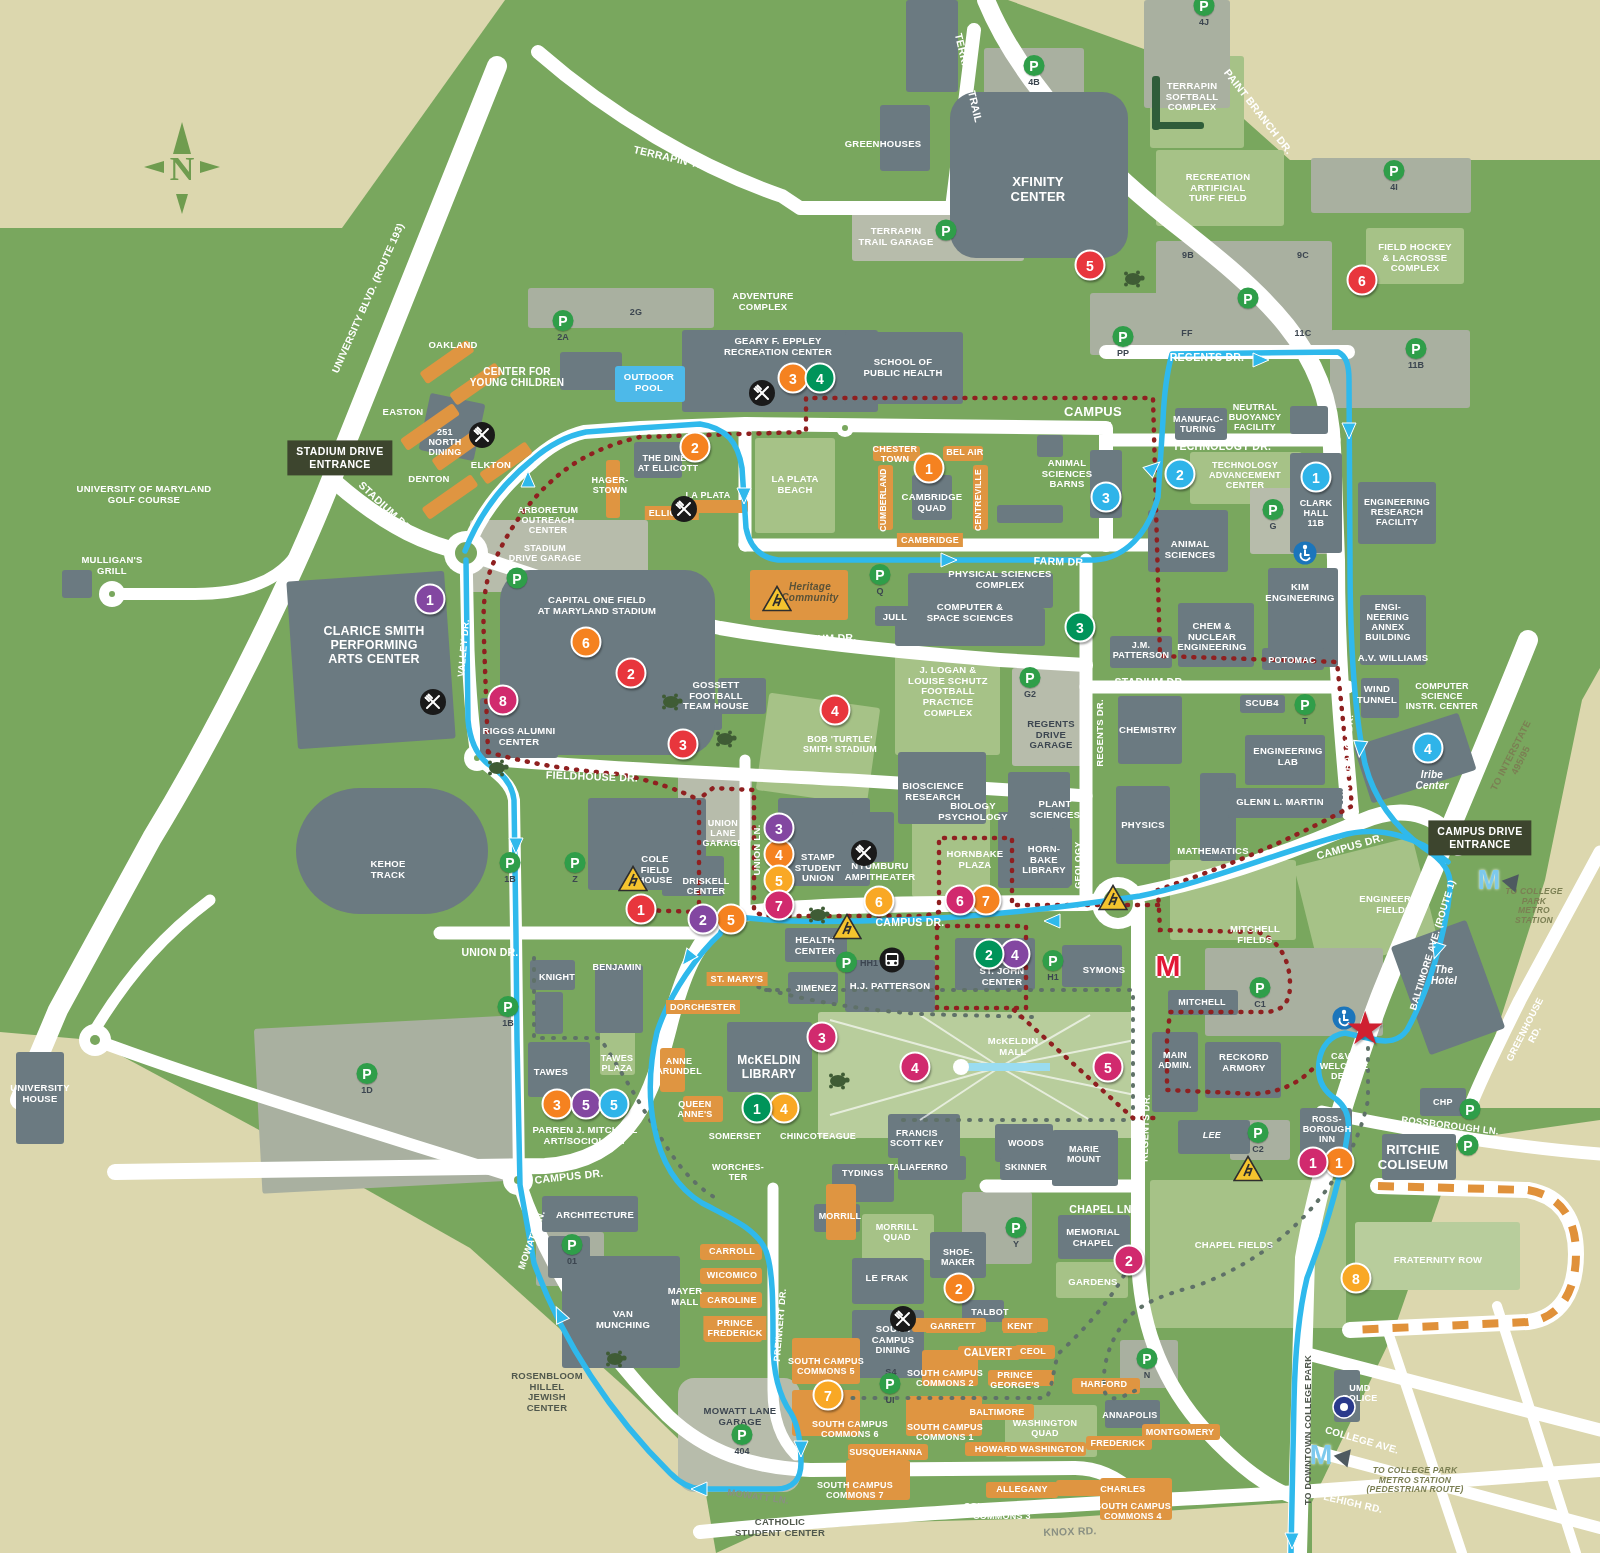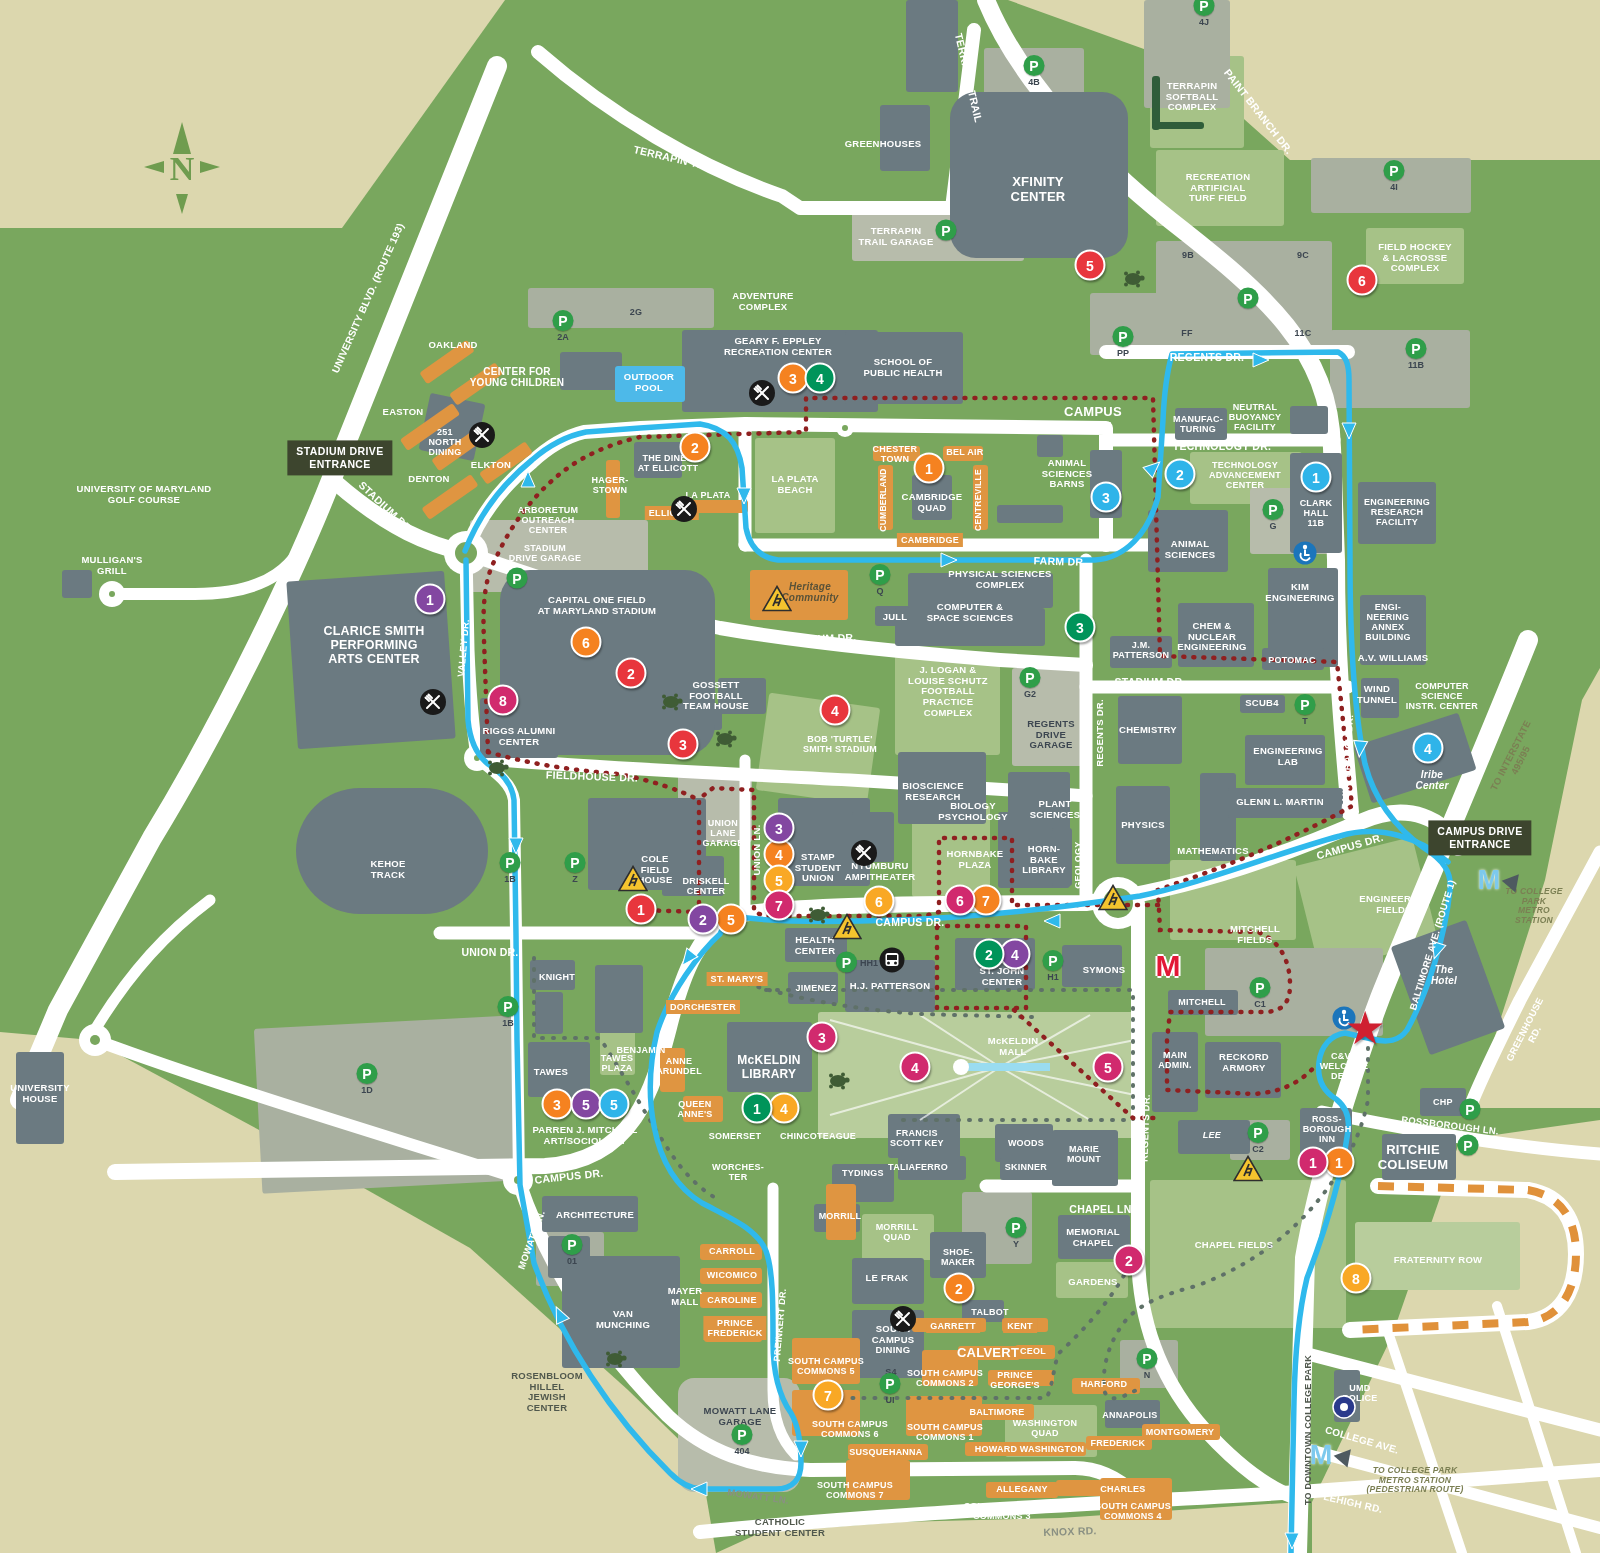--- a/index.html
+++ b/index.html
@@ -530,21 +530,21 @@
       <div class="lbl" style="left: 1002px; top: 977px; font-size: 9.5px; color: rgb(255, 255, 255); transform: translate(-50%, -50%) rotate(0deg);">ST. JOHN
 CENTER</div>
       <div class="lbl" style="left: 1092px; top: 970px; font-size: 9.5px; color: rgb(255, 255, 255); transform: translate(-50%, -50%) rotate(0deg); padding-left: 24px;">SYMONS</div>
       <div class="lbl" style="left: 1255px; top: 935px; font-size: 9.5px; color: rgb(255, 255, 255); transform: translate(-50%, -50%) rotate(0deg);">MITCHELL
 FIELDS</div>
       <div class="lbl" style="left: 1394px; top: 905px; font-size: 9.5px; color: rgb(255, 255, 255); transform: translate(-50%, -50%) rotate(0deg);">ENGINEERING
 FIELDS</div>
       <div class="lbl i" style="left: 1444px; top: 975px; font-size: 10px; color: rgb(255, 255, 255); transform: translate(-50%, -50%) rotate(0deg);">The
 Hotel</div>
       <div class="lbl" style="left: 557px; top: 977px; font-size: 9px; color: rgb(255, 255, 255); transform: translate(-50%, -50%) rotate(0deg);">KNIGHT</div>
-      <div class="lbl" style="left: 617px; top: 1050px; font-size: 9px; color: rgb(255, 255, 255); transform: translate(-50%, -50%) rotate(0deg); margin-left: 24px;">BENJAMIN</div>
+      <div class="lbl" style="left: 617px; top: 967px; font-size: 9px; color: rgb(255, 255, 255); transform: translate(-50%, -50%) rotate(0deg);">BENJAMIN</div>
       <div class="lbl" style="left: 551px; top: 1072px; font-size: 9.5px; color: rgb(255, 255, 255); transform: translate(-50%, -50%) rotate(0deg);">TAWES</div>
       <div class="lbl" style="left: 617px; top: 1063px; font-size: 9px; color: rgb(255, 255, 255); transform: translate(-50%, -50%) rotate(0deg);">TAWES
 PLAZA</div>
       <div class="lbl" style="left: 679px; top: 1066px; font-size: 9px; color: rgb(255, 255, 255); transform: translate(-50%, -50%) rotate(0deg);">ANNE
 ARUNDEL</div>
       <div class="lbl" style="left: 769px; top: 1068px; font-size: 12px; color: rgb(255, 255, 255); transform: translate(-50%, -50%) rotate(0deg);">McKELDIN
 LIBRARY</div>
       <div class="lbl" style="left: 1013px; top: 1047px; font-size: 9.5px; color: rgb(255, 255, 255); transform: translate(-50%, -50%) rotate(0deg);">McKELDIN
 MALL</div>
       <div class="lbl" style="left: 695px; top: 1109px; font-size: 9px; color: rgb(255, 255, 255); transform: translate(-50%, -50%) rotate(0deg);">QUEEN
@@ -589,21 +589,21 @@
 CHAPEL</div>
       <div class="lbl" style="left: 1093px; top: 1282px; font-size: 9.5px; color: rgb(255, 255, 255); transform: translate(-50%, -50%) rotate(0deg);">GARDENS</div>
       <div class="lbl" style="left: 1234px; top: 1245px; font-size: 9.5px; color: rgb(255, 255, 255); transform: translate(-50%, -50%) rotate(0deg);">CHAPEL FIELDS</div>
       <div class="lbl" style="left: 1438px; top: 1260px; font-size: 9.5px; color: rgb(255, 255, 255); transform: translate(-50%, -50%) rotate(0deg);">FRATERNITY ROW</div>
       <div class="lbl" style="left: 990px; top: 1312px; font-size: 9px; color: rgb(255, 255, 255); transform: translate(-50%, -50%) rotate(0deg);">TALBOT</div>
       <div class="lbl" style="left: 953px; top: 1326px; font-size: 9px; color: rgb(255, 255, 255); transform: translate(-50%, -50%) rotate(0deg);">GARRETT</div>
       <div class="lbl" style="left: 1020px; top: 1326px; font-size: 9px; color: rgb(255, 255, 255); transform: translate(-50%, -50%) rotate(0deg);">KENT</div>
       <div class="lbl" style="left: 893px; top: 1340px; font-size: 9.5px; color: rgb(255, 255, 255); transform: translate(-50%, -50%) rotate(0deg);">SOUTH
 CAMPUS
 DINING</div>
-      <div class="lbl" style="left: 988px; top: 1353px; font-size: 13px; color: rgb(255, 255, 255); transform: translate(-50%, -50%) rotate(0deg);">CALVERT</div>
+      <div class="lbl" style="left: 988px; top: 1353px; font-size: 10px; color: rgb(255, 255, 255); transform: translate(-50%, -50%) rotate(0deg);">CALVERT</div>
       <div class="lbl" style="left: 1033px; top: 1351px; font-size: 9px; color: rgb(255, 255, 255); transform: translate(-50%, -50%) rotate(0deg);">CEOL</div>
       <div class="lbl" style="left: 1015px; top: 1380px; font-size: 9px; color: rgb(255, 255, 255); transform: translate(-50%, -50%) rotate(0deg);">PRINCE
 GEORGE'S</div>
       <div class="lbl" style="left: 891px; top: 1372px; font-size: 9px; color: rgb(60, 70, 80); transform: translate(-50%, -50%) rotate(0deg);">S4</div>
       <div class="lbl" style="left: 1104px; top: 1384px; font-size: 9px; color: rgb(255, 255, 255); transform: translate(-50%, -50%) rotate(0deg);">HARFORD</div>
       <div class="lbl" style="left: 547px; top: 1392px; font-size: 9.5px; color: rgb(80, 88, 77); transform: translate(-50%, -50%) rotate(0deg);">ROSENBLOOM
 HILLEL
 JEWISH
 CENTER</div>
       <div class="lbl" style="left: 740px; top: 1417px; font-size: 9.5px; color: rgb(60, 70, 80); transform: translate(-50%, -50%) rotate(0deg);">MOWATT LANE

